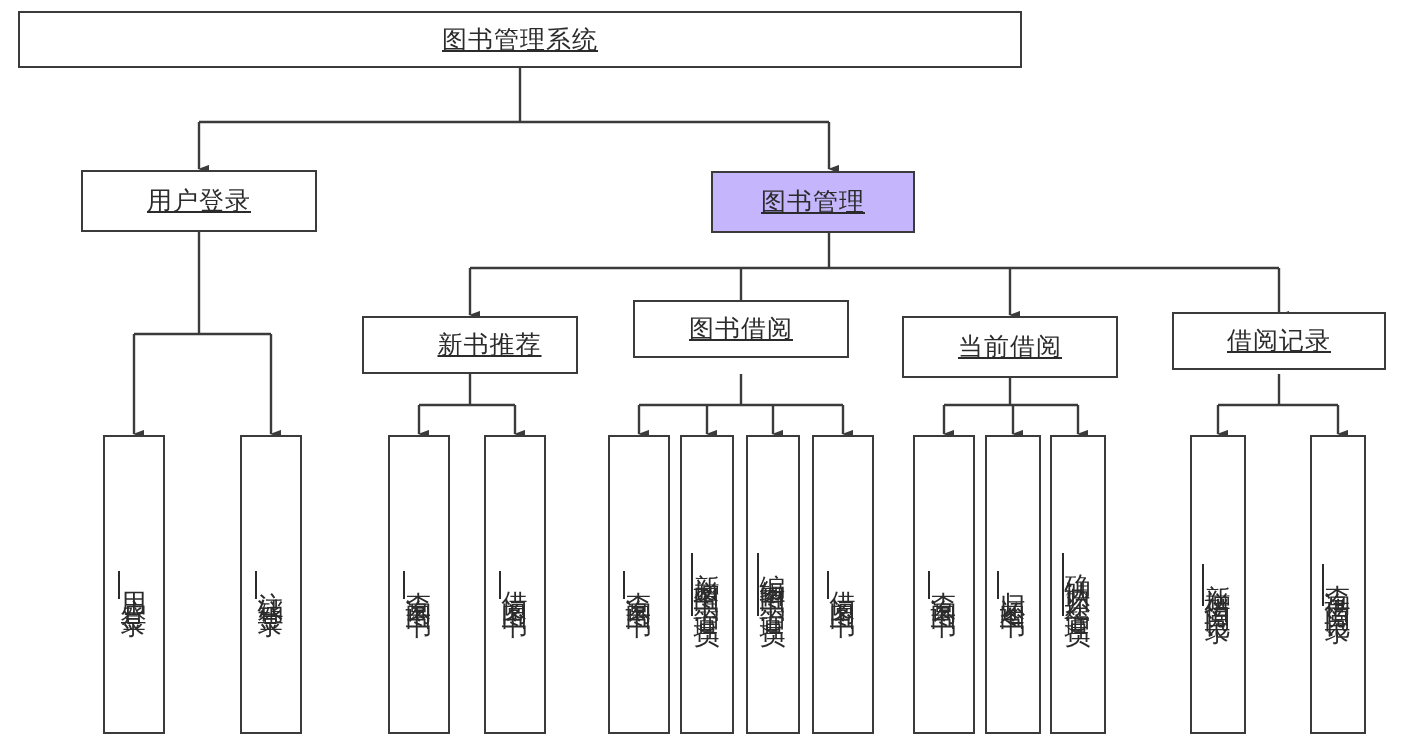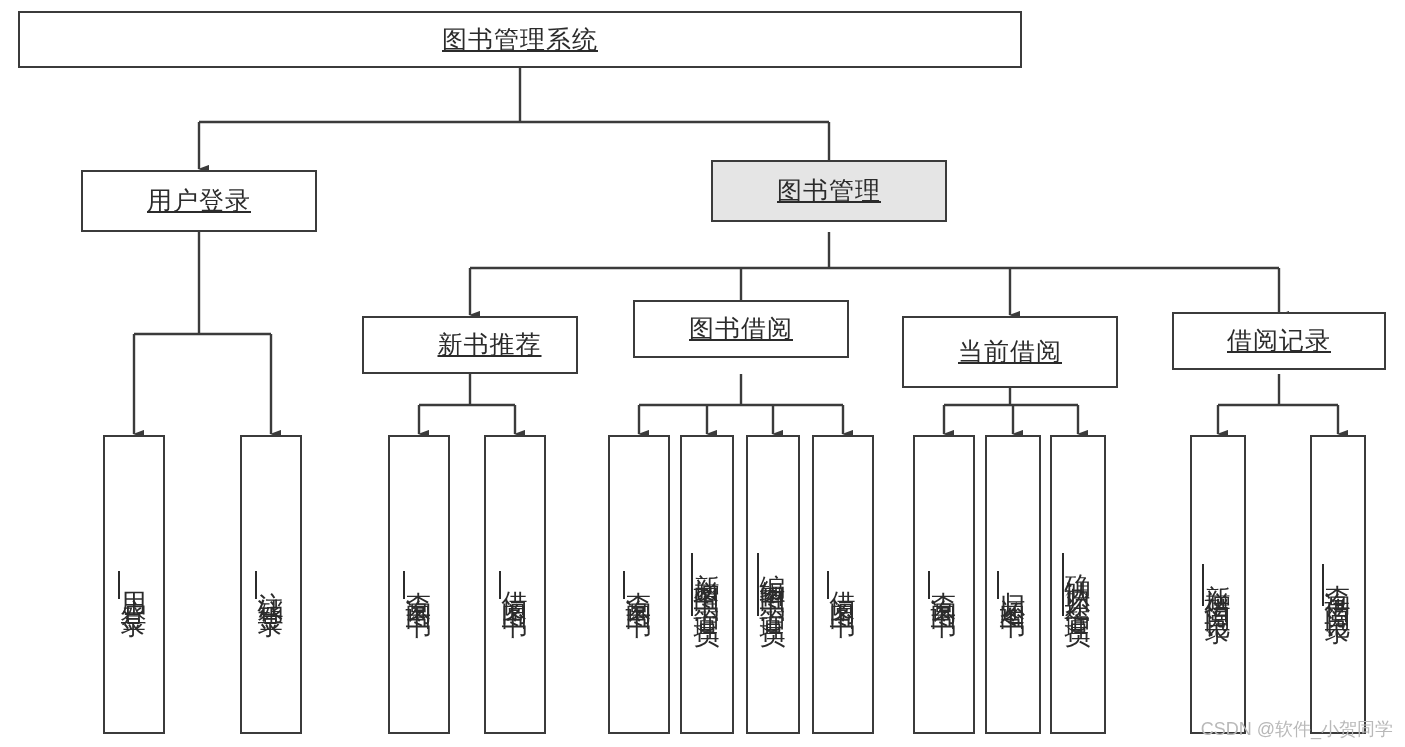--- a/index.html
+++ b/index.html
@@ -114,30 +114,30 @@
       </g>
   </svg>
 
   <div id="node-layer">
       <div class="node horiz" style="left: 18px; top: 11px; width: 1004px; height: 57px; border-color: rgb(59, 59, 59); background: rgb(255, 255, 255); color: rgb(43, 43, 43);">
         <span class="label">图书管理系统</span>
       </div>
       <div class="node horiz" style="left: 81px; top: 170px; width: 236px; height: 62px; border-color: rgb(59, 59, 59); background: rgb(255, 255, 255); color: rgb(43, 43, 43);">
         <span class="label">用户登录</span>
       </div>
-      <div class="node horiz" style="left: 711px; top: 160px; width: 236px; height: 62px; border-color: rgb(59, 59, 59); background: #e5e5e5; color: rgb(43, 43, 43);">
+      <div class="node horiz" style="left: 711px; top: 171px; width: 204px; height: 62px; border-color: rgb(59, 59, 59); background: #c4b5fd; color: rgb(43, 43, 43);">
         <span class="label">图书管理</span>
       </div>
       <div class="node horiz" style="left: 362px; top: 316px; width: 216px; height: 58px; border-color: rgb(59, 59, 59); background: rgb(255, 255, 255); color: rgb(43, 43, 43); padding-left: 39px;">
         <span class="label">新书推荐</span>
       </div>
       <div class="node horiz" style="left: 633px; top: 300px; width: 216px; height: 58px; border-color: rgb(59, 59, 59); background: rgb(255, 255, 255); color: rgb(43, 43, 43);">
         <span class="label">图书借阅</span>
       </div>
-      <div class="node horiz" style="left: 902px; top: 316px; width: 216px; height: 72px; border-color: rgb(59, 59, 59); background: rgb(255, 255, 255); color: rgb(43, 43, 43);">
+      <div class="node horiz" style="left: 902px; top: 316px; width: 216px; height: 62px; border-color: rgb(59, 59, 59); background: rgb(255, 255, 255); color: rgb(43, 43, 43);">
         <span class="label">当前借阅</span>
       </div>
       <div class="node horiz" style="left: 1172px; top: 312px; width: 214px; height: 58px; border-color: rgb(59, 59, 59); background: rgb(255, 255, 255); color: rgb(43, 43, 43);">
         <span class="label">借阅记录</span>
       </div>
       <div class="node vert" style="left: 103px; top: 435px; width: 62px; height: 299px; border-color: rgb(59, 59, 59); background: rgb(255, 255, 255); color: rgb(43, 43, 43);">
         <span class="label">用户登录</span>
       </div>
       <div class="node vert" style="left: 240px; top: 435px; width: 62px; height: 299px; border-color: rgb(59, 59, 59); background: rgb(255, 255, 255); color: rgb(43, 43, 43);">
         <span class="label">注销登录</span>
@@ -170,14 +170,13 @@
         <span class="label">确认归还（管理员）</span>
       </div>
       <div class="node vert" style="left: 1190px; top: 435px; width: 56px; height: 299px; border-color: rgb(59, 59, 59); background: rgb(255, 255, 255); color: rgb(43, 43, 43);">
         <span class="label">新增借阅记录</span>
       </div>
       <div class="node vert" style="left: 1310px; top: 435px; width: 56px; height: 299px; border-color: rgb(59, 59, 59); background: rgb(255, 255, 255); color: rgb(43, 43, 43);">
         <span class="label">查询借阅记录</span>
       </div>
     </div>
 
-  <div id="watermark">CSDN @软件_小贺同学</div>
 </div>
 
 </body></html>

